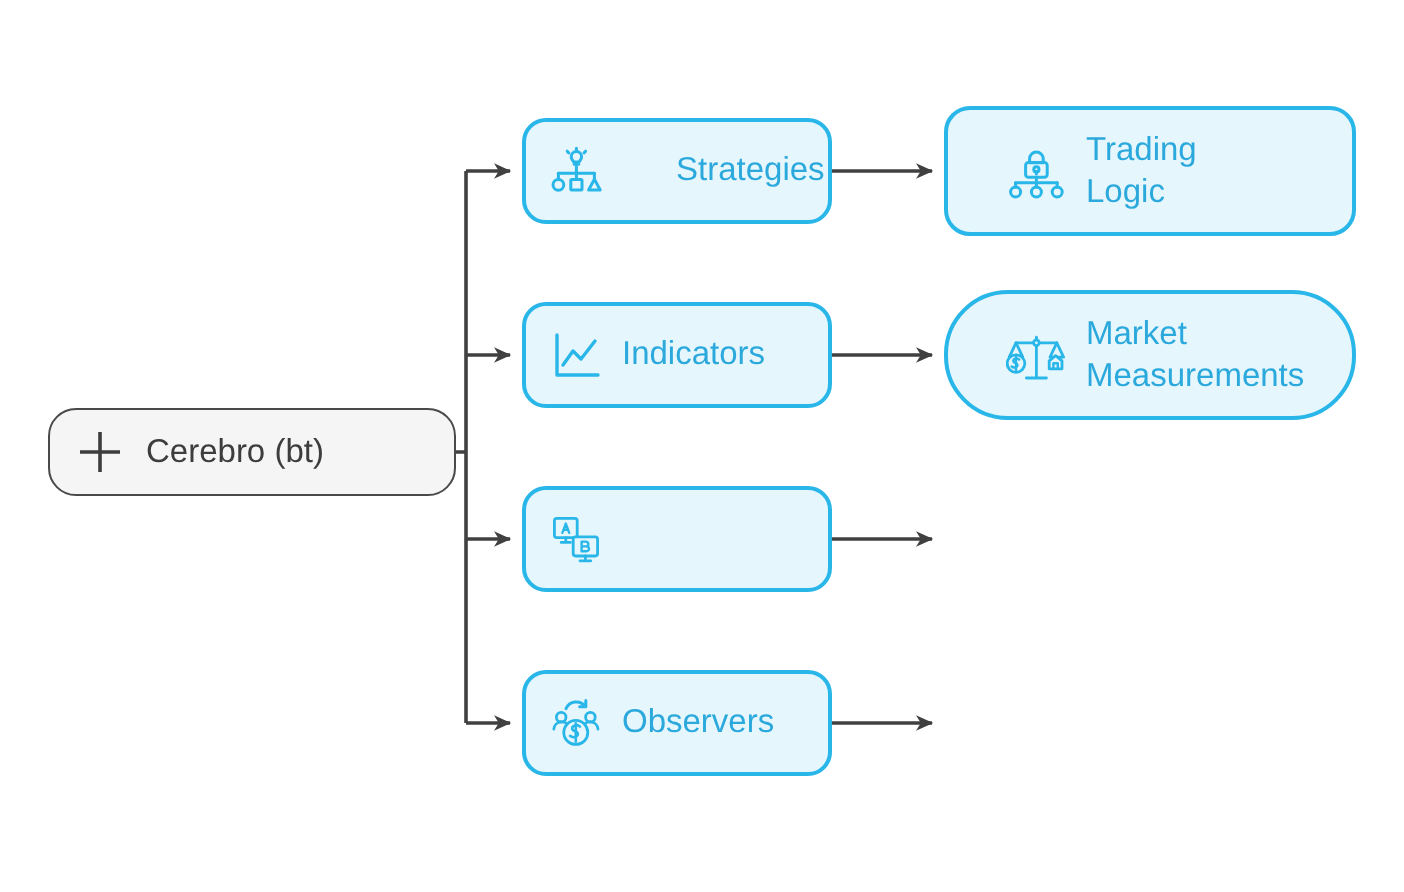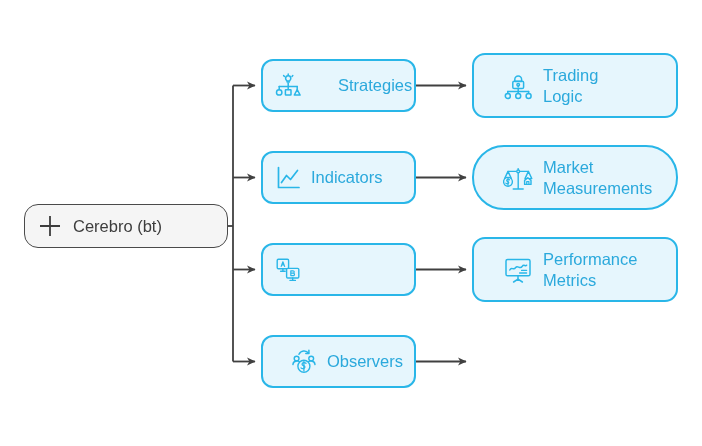--- a/index.html
+++ b/index.html
@@ -108,21 +108,21 @@
     color: #2ba9dc;
     font-size: 16.5px;
     line-height: 1.24;
     white-space: pre-line;
   }
 
   
   .row-0 { top: 59px; gap: 36px; }
   .row-1 { top: 151px; }
   .row-2 { top: 243px; }
-  .row-3 { top: 335px; justify-content: flex-end; }
+  .row-3 { top: 335px; }
 
   .row-0-leaf { top: 53px; }
   .row-1-leaf { top: 145px; border-radius: 32px; }
   .row-2-leaf { top: 237px; }
   .row-3-leaf { top: 329px; }
 </style>
 </head>
 <body>
 
 <div id="diagram-canvas">
@@ -283,32 +283,15 @@
         <path d="M5.0,15.5 L5.0,22.2" stroke-width="1.2"></path>
 
         <path d="M21.6,21.4 L21.6,17.4 L24.8,14.8 L28.0,17.4 L28.0,21.4 Z" fill="#e6f6fd"></path>
         <path d="M23.7,21.4 L23.7,18.6 L25.9,18.6 L25.9,21.4" stroke-width="1.2"></path>
       </svg>
     </span>
     <span class="node-label">Market
 Measurements</span>
   </div>
 
-  <div class="node node-leaf row-2-leaf">
-    <span class="node-icon">
-      <svg viewBox="0 0 30 30" xmlns="http://www.w3.org/2000/svg" fill="none" stroke="#29b6e8" stroke-width="1.5" stroke-linecap="round" stroke-linejoin="round">
-
-        <rect x="3.0" y="4.4" width="24.0" height="16.4" rx="1.6"></rect>
-
-        <path d="M6.8,15.0 C8.6,11.0 10.4,16.0 12.6,12.6 C14.6,9.6 17.0,15.0 19.2,11.4 C20.8,8.8 22.4,11.8 23.6,10.2"></path>
-
-        <path d="M18.6,15.4 L23.6,15.4 M16.6,18.0 L23.6,18.0" stroke-width="1.3"></path>
-
-        <path d="M15.0,20.8 L15.0,24.2"></path>
-        <path d="M10.6,27.0 L15.0,24.2 L19.4,27.0"></path>
-      </svg>
-    </span>
-    <span class="node-label">Performance
-Metrics</span>
-  </div>
 
 
 </div>
 
 </body></html>

